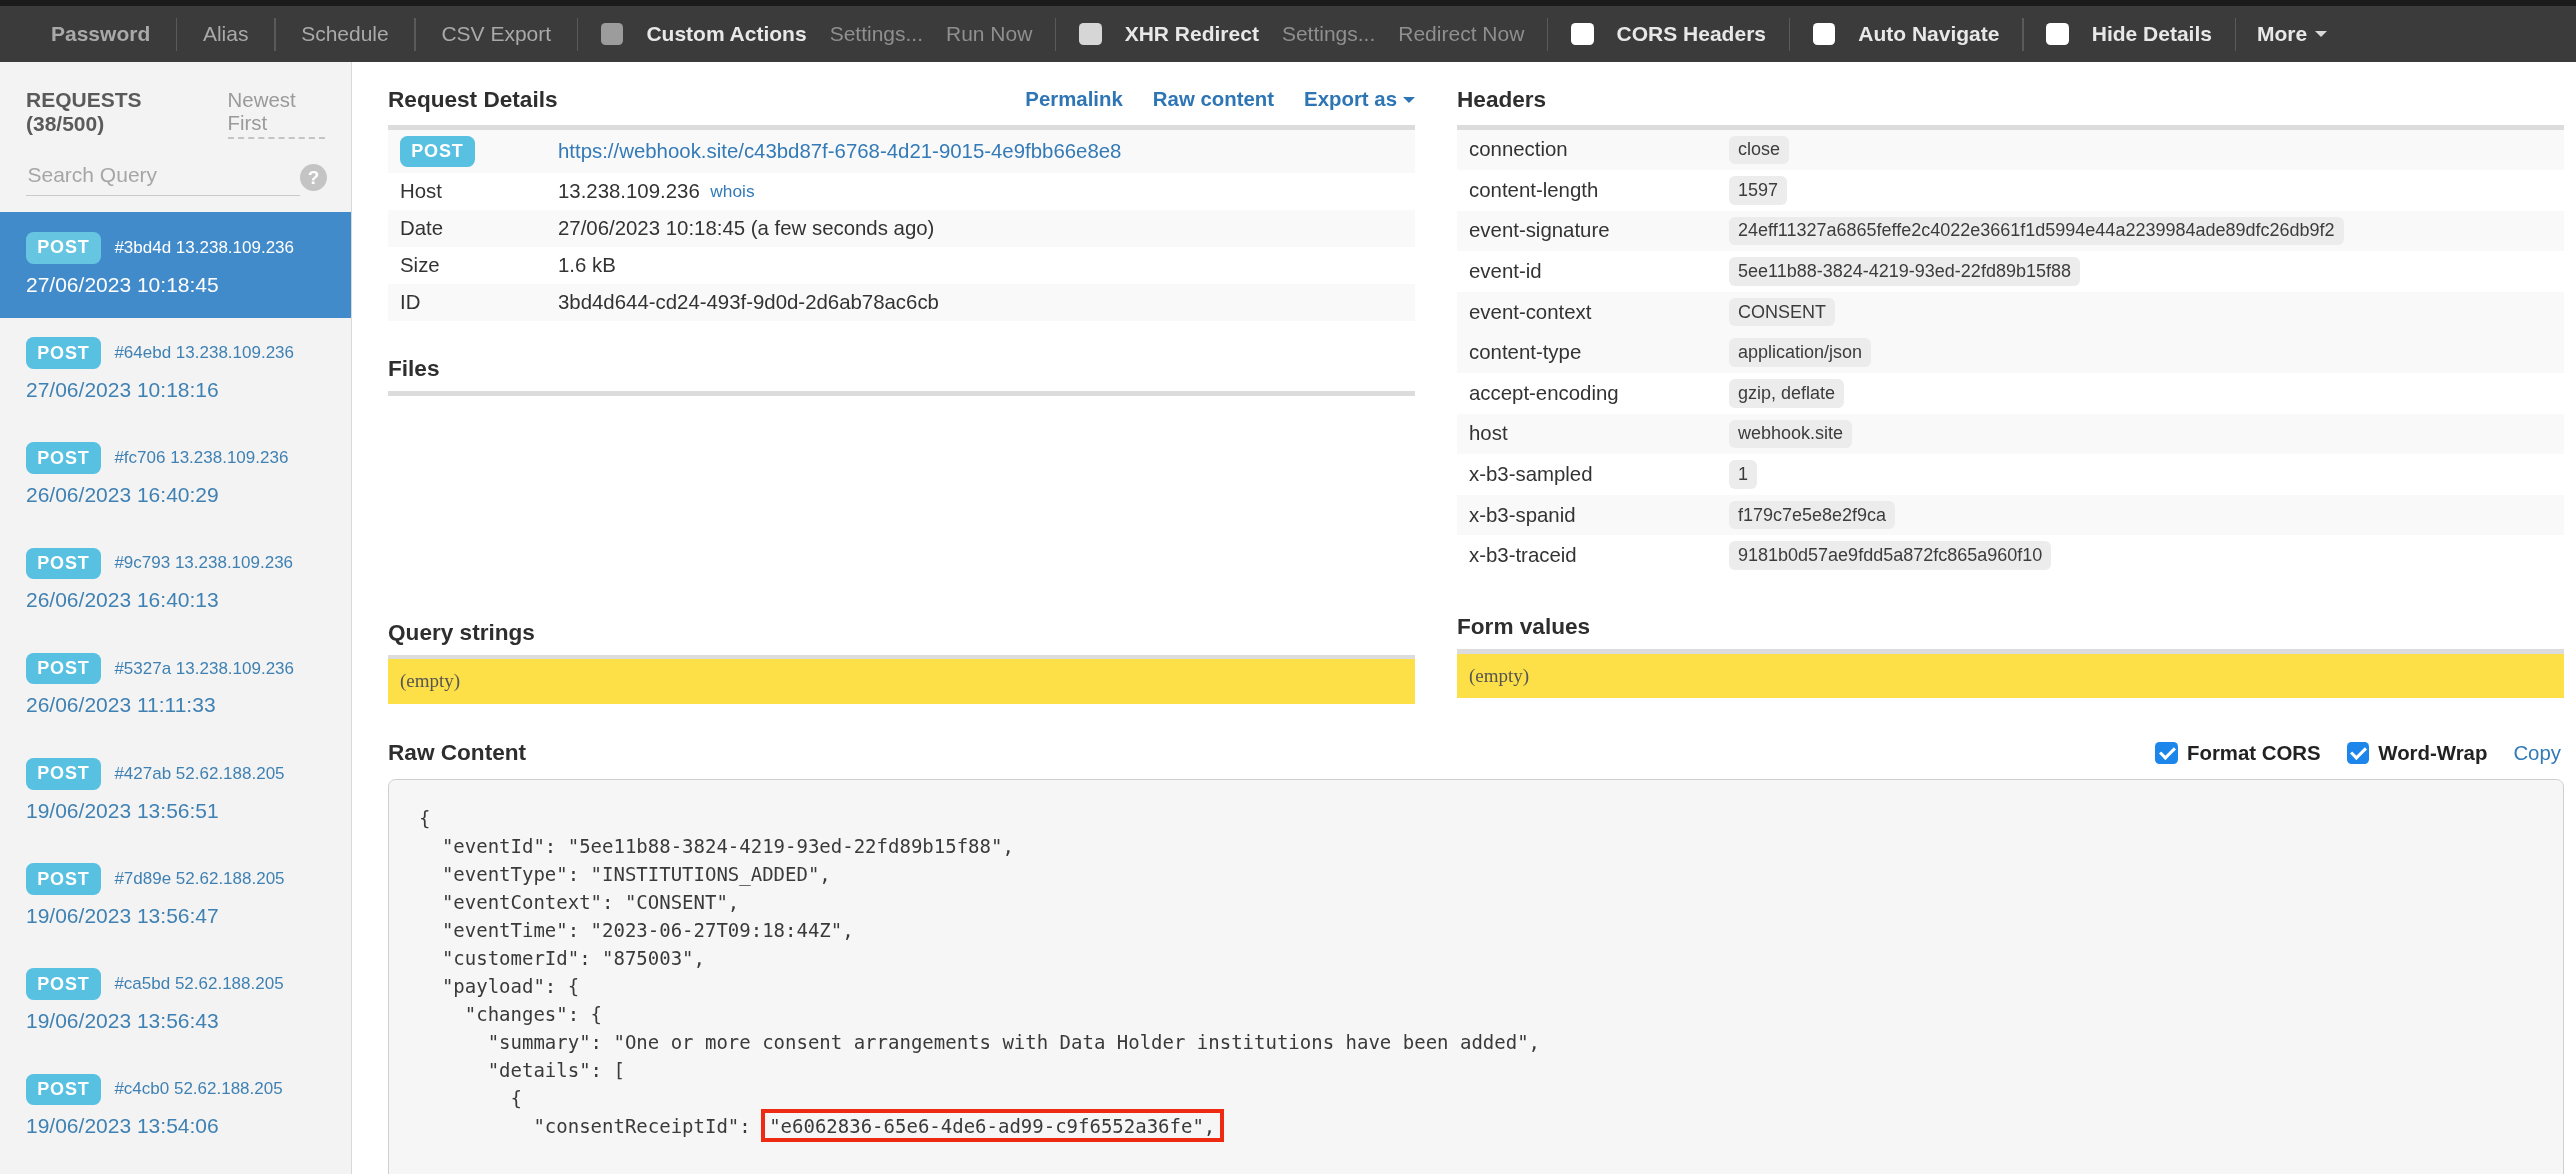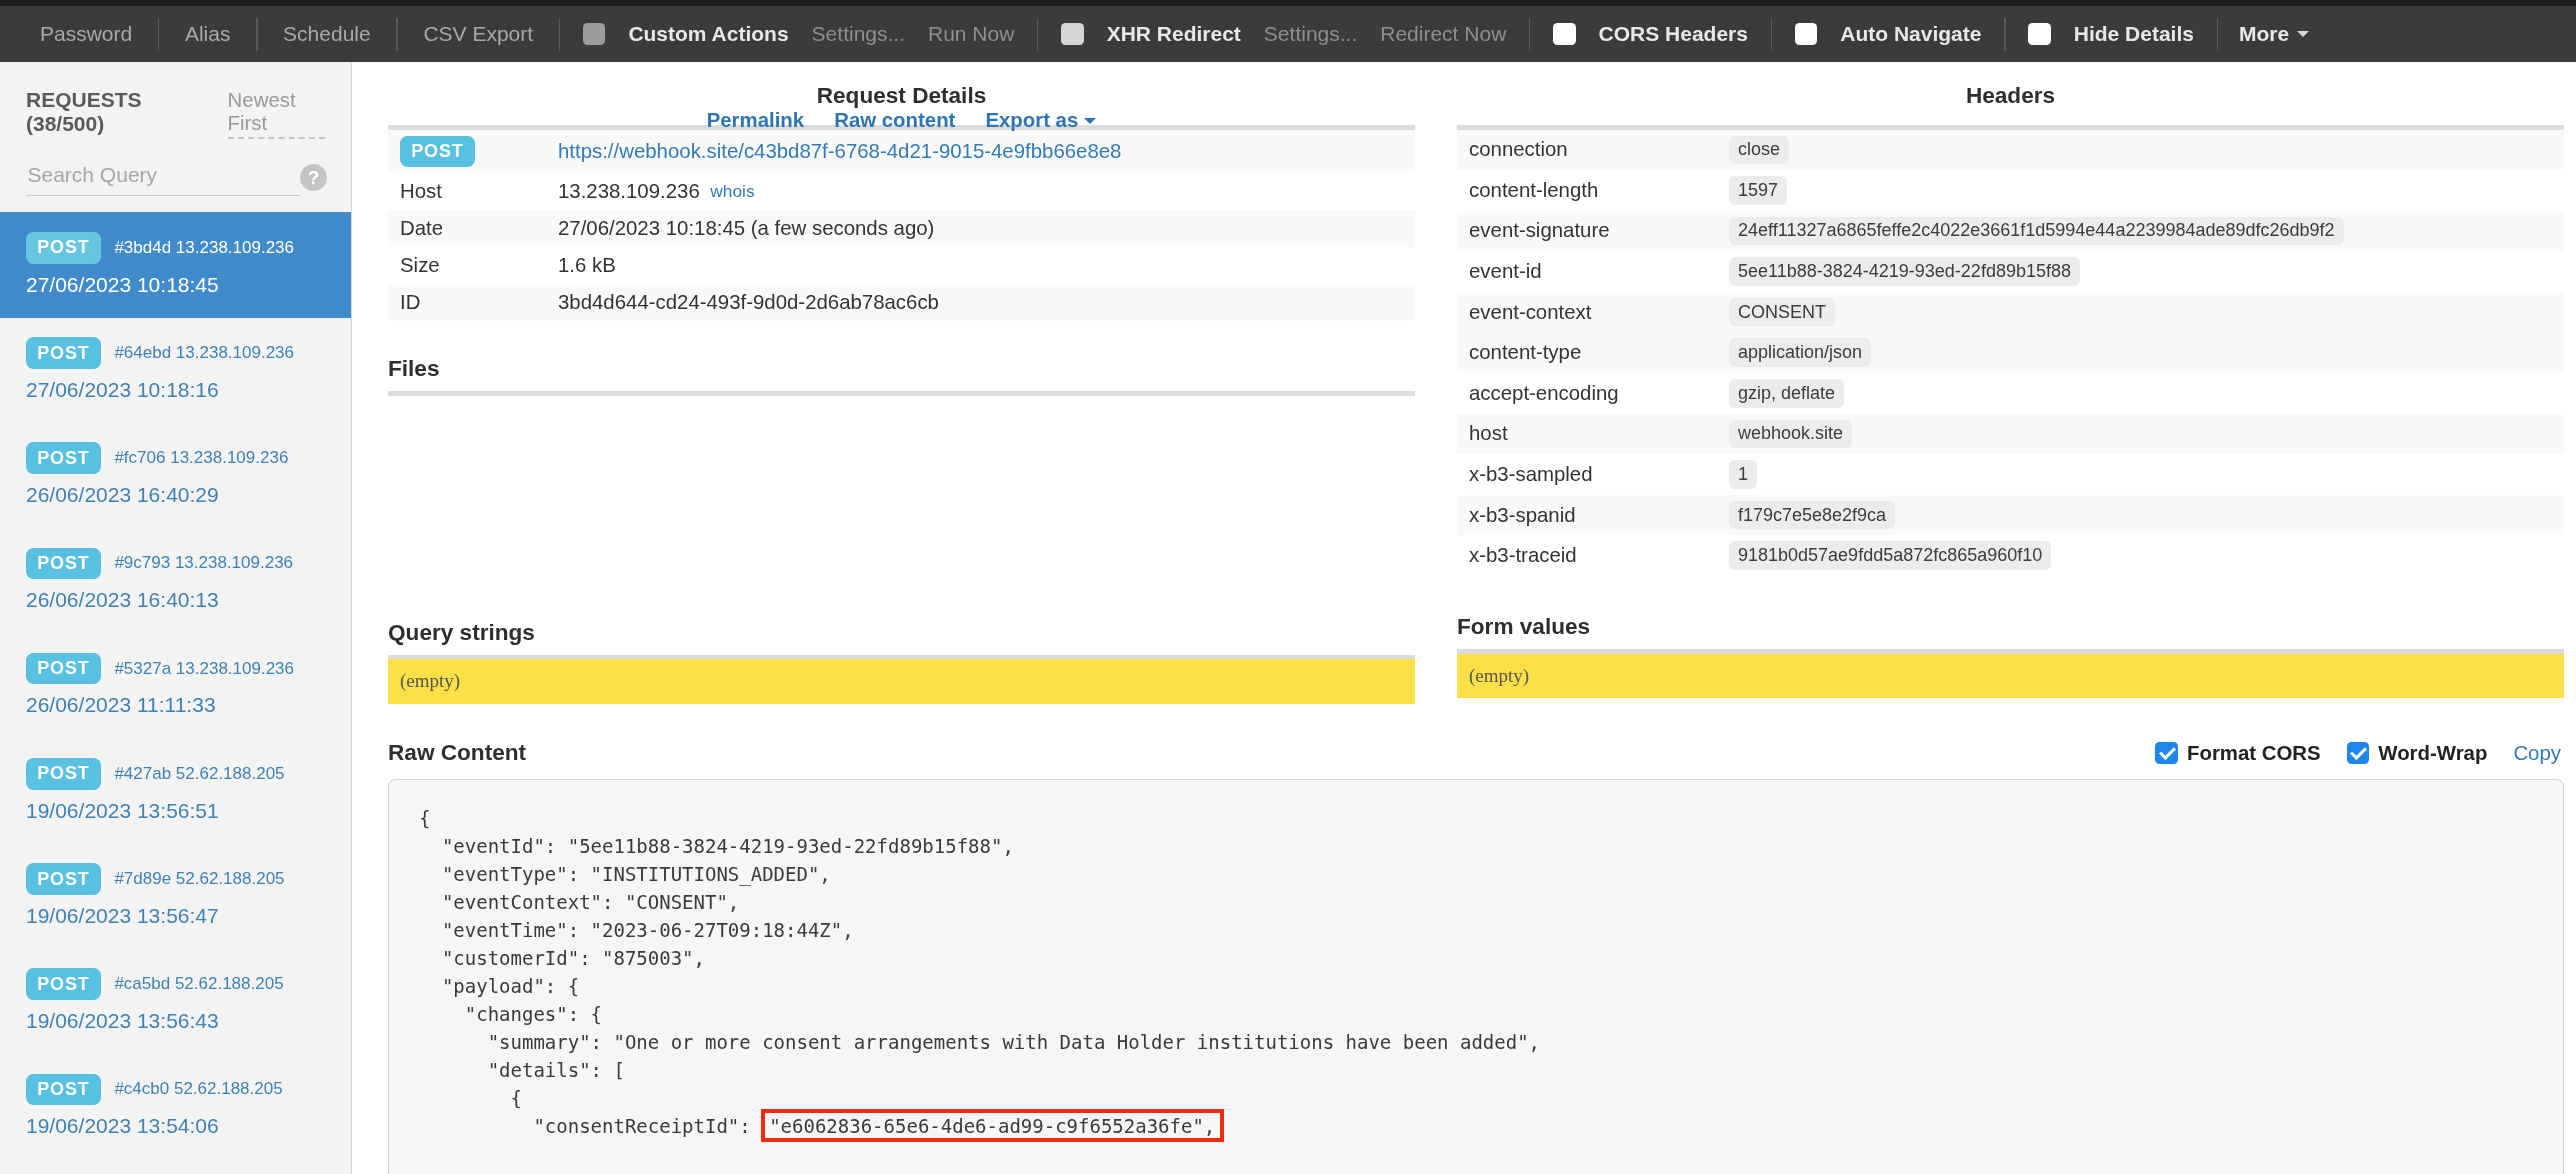--- a/index.html
+++ b/index.html
@@ -3,21 +3,21 @@
 <meta charset="utf-8">
 <style>
   * { margin:0; padding:0; box-sizing:border-box; }
   html,body { width:2576px; height:1175px; overflow:hidden; background:#fff;
               font-family:"Liberation Sans","DejaVu Sans",sans-serif; }
 
   
   .top-strip { height:6px; background:#1b1b1b; }
   .navbar { height:56px; background:#3b3b3b; display:flex; align-items:center; padding:0 35px; white-space:nowrap; }
   .nav-link { color:#a9a9a9; font-size:21px; margin:0 19.6px; cursor:pointer; }
-  .nav-link:first-child { margin-left:5px; }
+  .nav-link:first-child { margin-left:16px;font-weight:bold; }
   .nav-sep { width:1.5px; height:33px; background:#5a5a5a; margin:0 6px; flex:none; }
   .nav-group { display:flex; align-items:center; gap:23px; margin:0 16.6px; }
   .nav-strong { color:#e8e8e8; font-weight:700; font-size:21px; }
   .nav-dim { color:#8f8f8f; font-size:21px; }
   .cb { width:22.6px; height:22.6px; border-radius:4.5px; background:#fff; display:inline-block; flex:none; position:relative; }
   .cb.muted { background:#9c9c9c; }
   .cb.light { background:#d6d6d6; }
   .cb.checked { background:#1d86ea; }
   .cb.checked::after { content:""; position:absolute; left:7.5px; top:2.3px; width:6px; height:12px;
                        border:solid #fff; border-width:0 3px 3px 0; transform:rotate(45deg); }
@@ -47,21 +47,21 @@
   .req-item.selected .req-label, .req-item.selected .req-date { color:#fff; }
   .badge-method { display:inline-block; background:#58c0e0; color:#fff; font-weight:700; font-size:18px;
                   padding:5.3px 11.3px; border-radius:7.5px; letter-spacing:0.8px; flex:none; }
   .req-item.selected .badge-method { background:#66c6e2; }
 
   
   .main { flex:1; padding:21px 12px 0 36px; overflow:hidden; background:#fff; }
   .cols { display:flex; gap:42px; }
   .col-left { width:1027px; flex:none; }
   .col-right { flex:1; }
-  .sec-head-row { display:flex; align-items:center; justify-content:space-between; height:33px; margin-bottom:9px;flex-direction:column; }
+  .sec-head-row { display:flex; align-items:center; justify-content:space-between; height:33px; margin-bottom:9px; }
   .sec-title { font-size:22.6px; font-weight:700; color:#2e2e2e; }
   .sec-links { display:flex; gap:30px; align-items:center; }
   .sec-link { font-size:20.4px; font-weight:700; color:#2e75b5; cursor:pointer; display:flex; align-items:center; gap:6px; }
   .sec-link .caret-down { border-top-color:#2e75b5; }
   .divider { height:4.5px; background:#dcdcdc; }
 
   .kv-row { display:flex; align-items:center; padding:6px 12px; min-height:37px; font-size:20.4px; color:#333; }
   .kv-row.odd { background:#f9f9f9; }
   .kv-label { width:158px; flex:none; }
   .hdr-row .kv-label { width:260px; }

